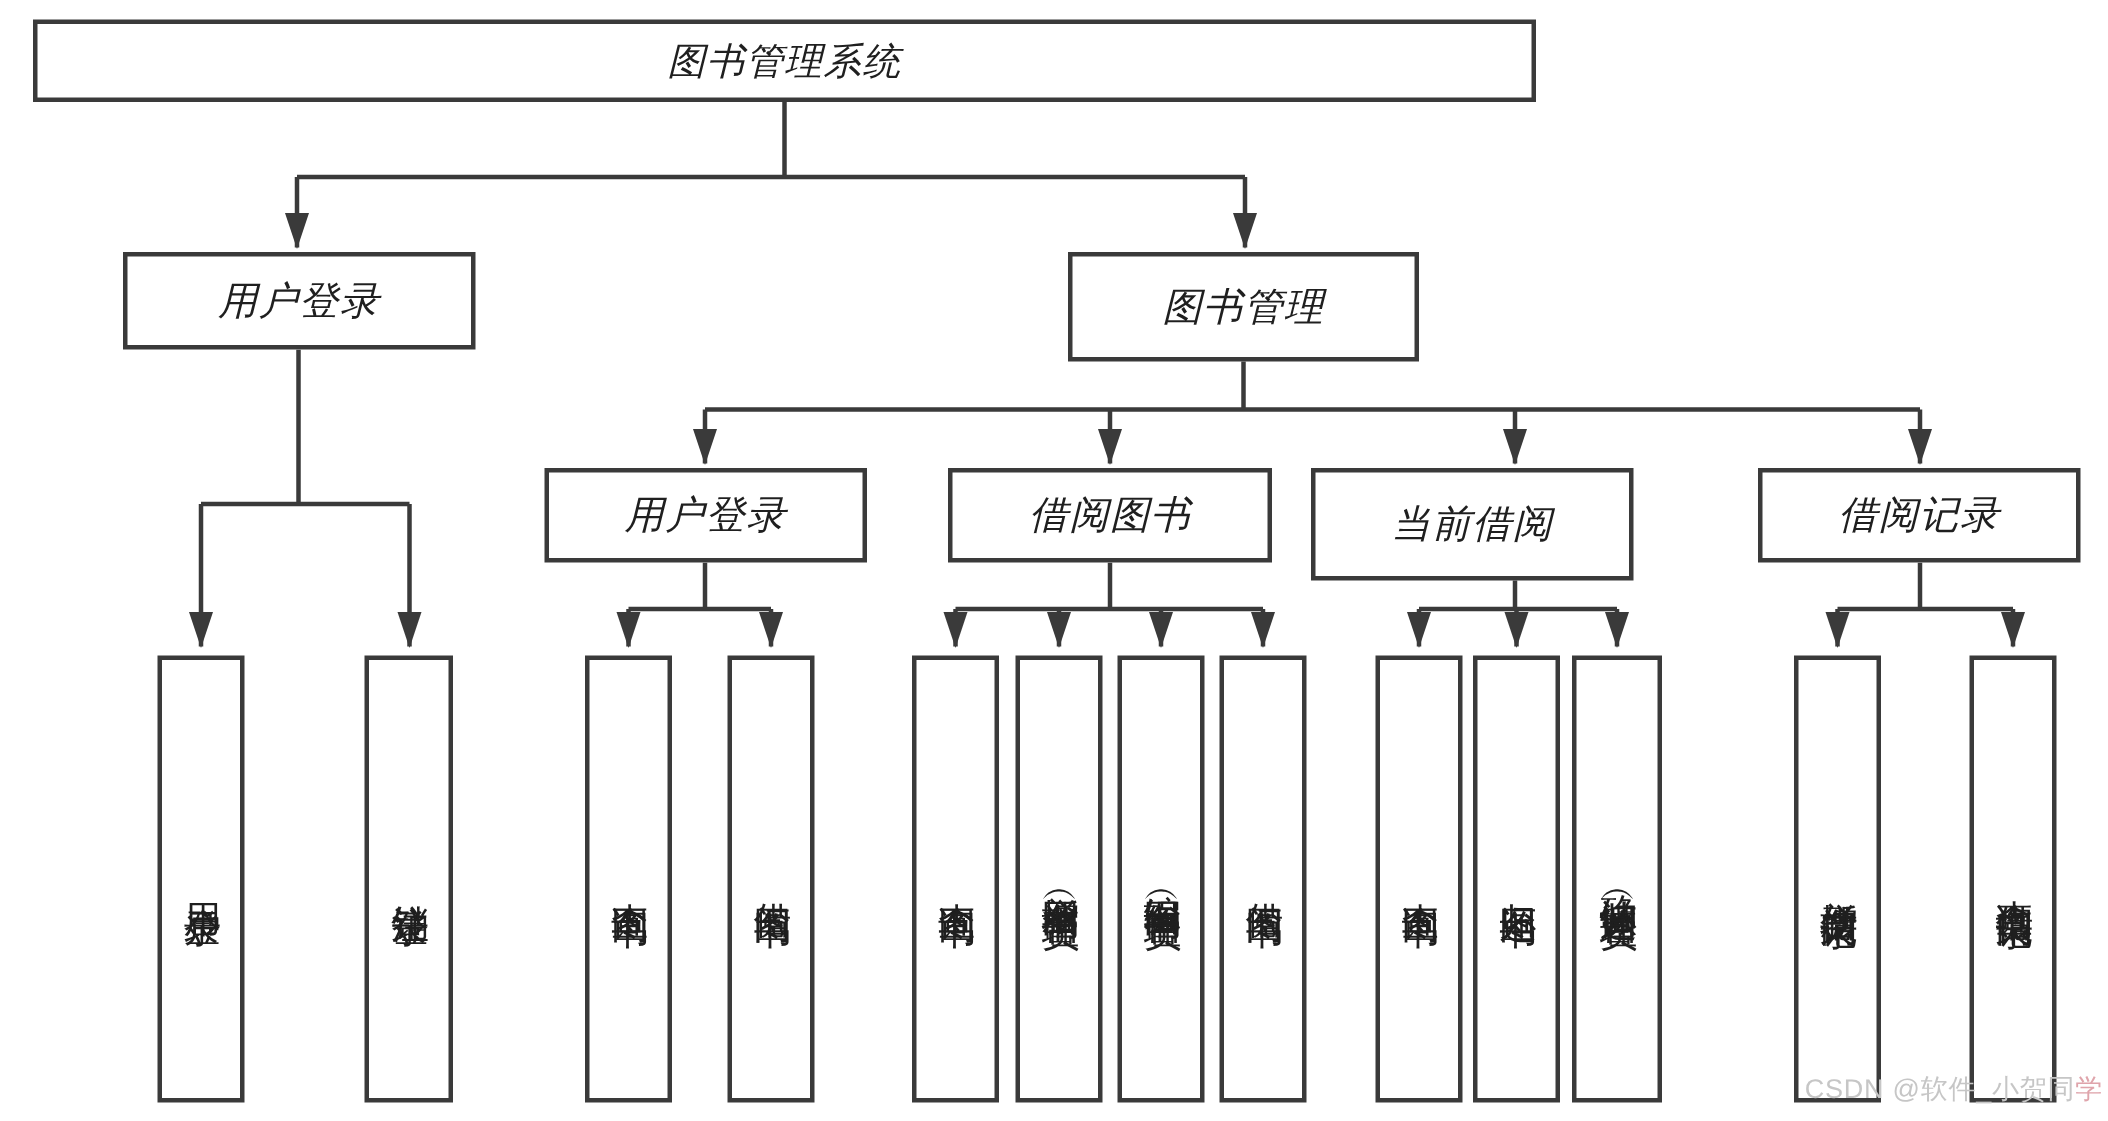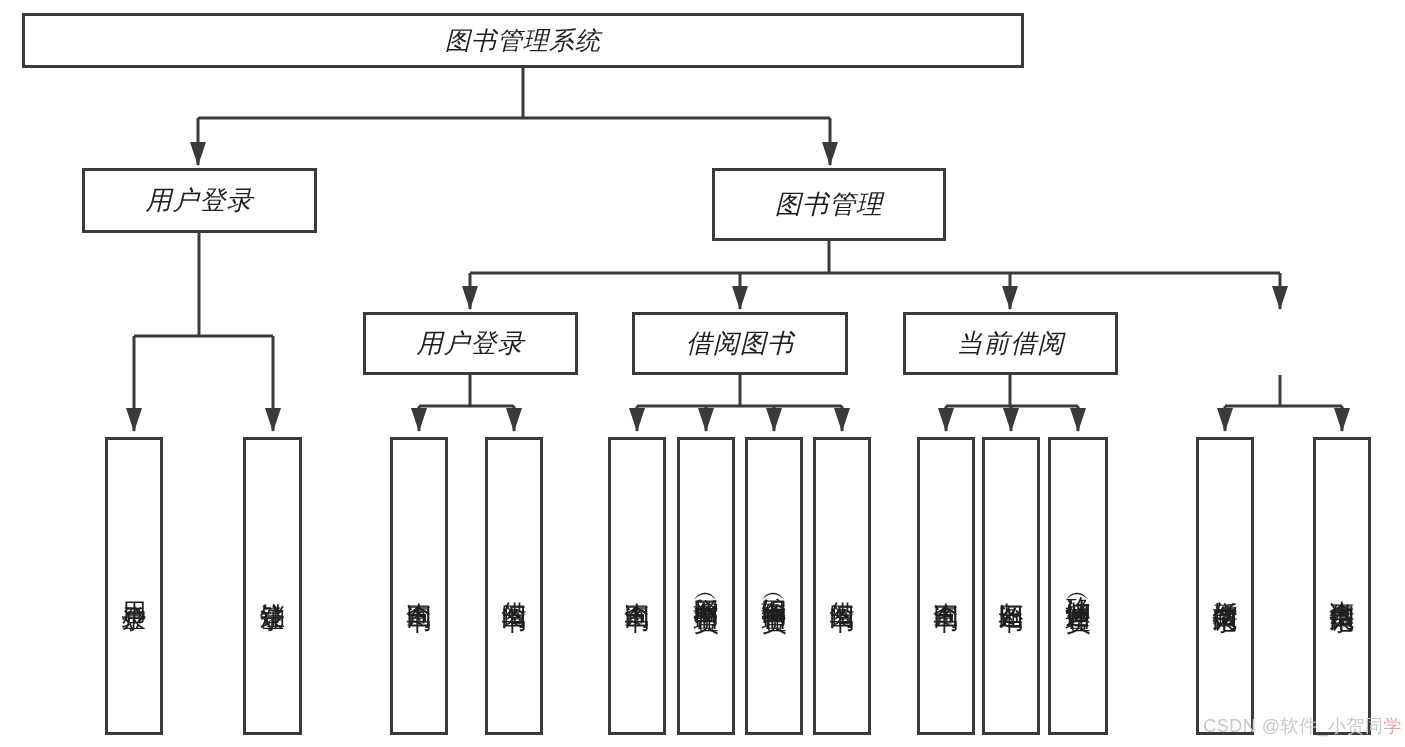--- a/index.html
+++ b/index.html
@@ -122,22 +122,25 @@
   <div class="box h" style="left:712px;top:168px;width:234px;height:73px">
     <span>图书管理</span>
   </div>
 
   <div class="box h" style="left:363px;top:312px;width:215px;height:63px">
     <span>用户登录</span>
   </div>
   <div class="box h" style="left:632px;top:312px;width:216px;height:63px">
     <span>借阅图书</span>
   </div>
-  <div class="box h" style="left:903px;top:312px;width:215px;height:63px">
+  <div class="box h" style="left:874px;top:312px;width:215px;height:75px">
     <span>当前借阅</span>
+  </div>
+  <div class="box h" style="left:1172px;top:312px;width:215px;height:63px">
+    <span>借阅记录</span>
   </div>
 
   <div class="box v" style="left:105px;width:58px">
     <span>用户登录</span>
   </div>
   <div class="box v" style="left:243px;width:59px">
     <span>注销登录</span>
   </div>
 
   <div class="box v" style="left:390px;width:58px">

